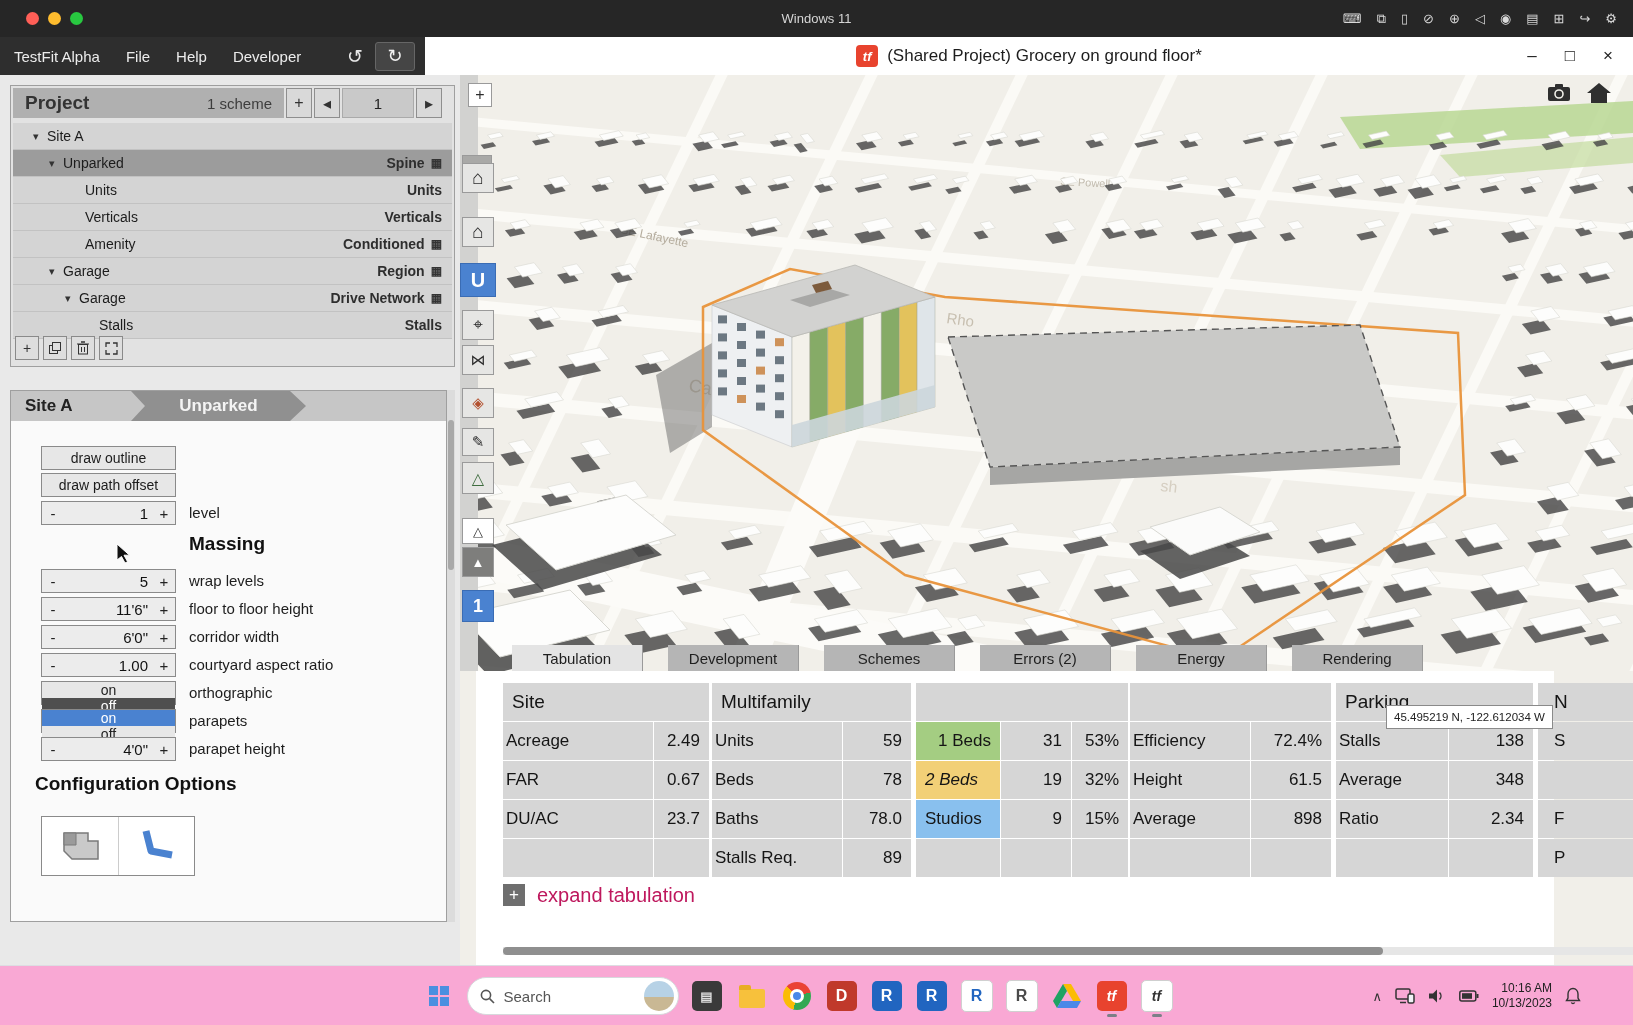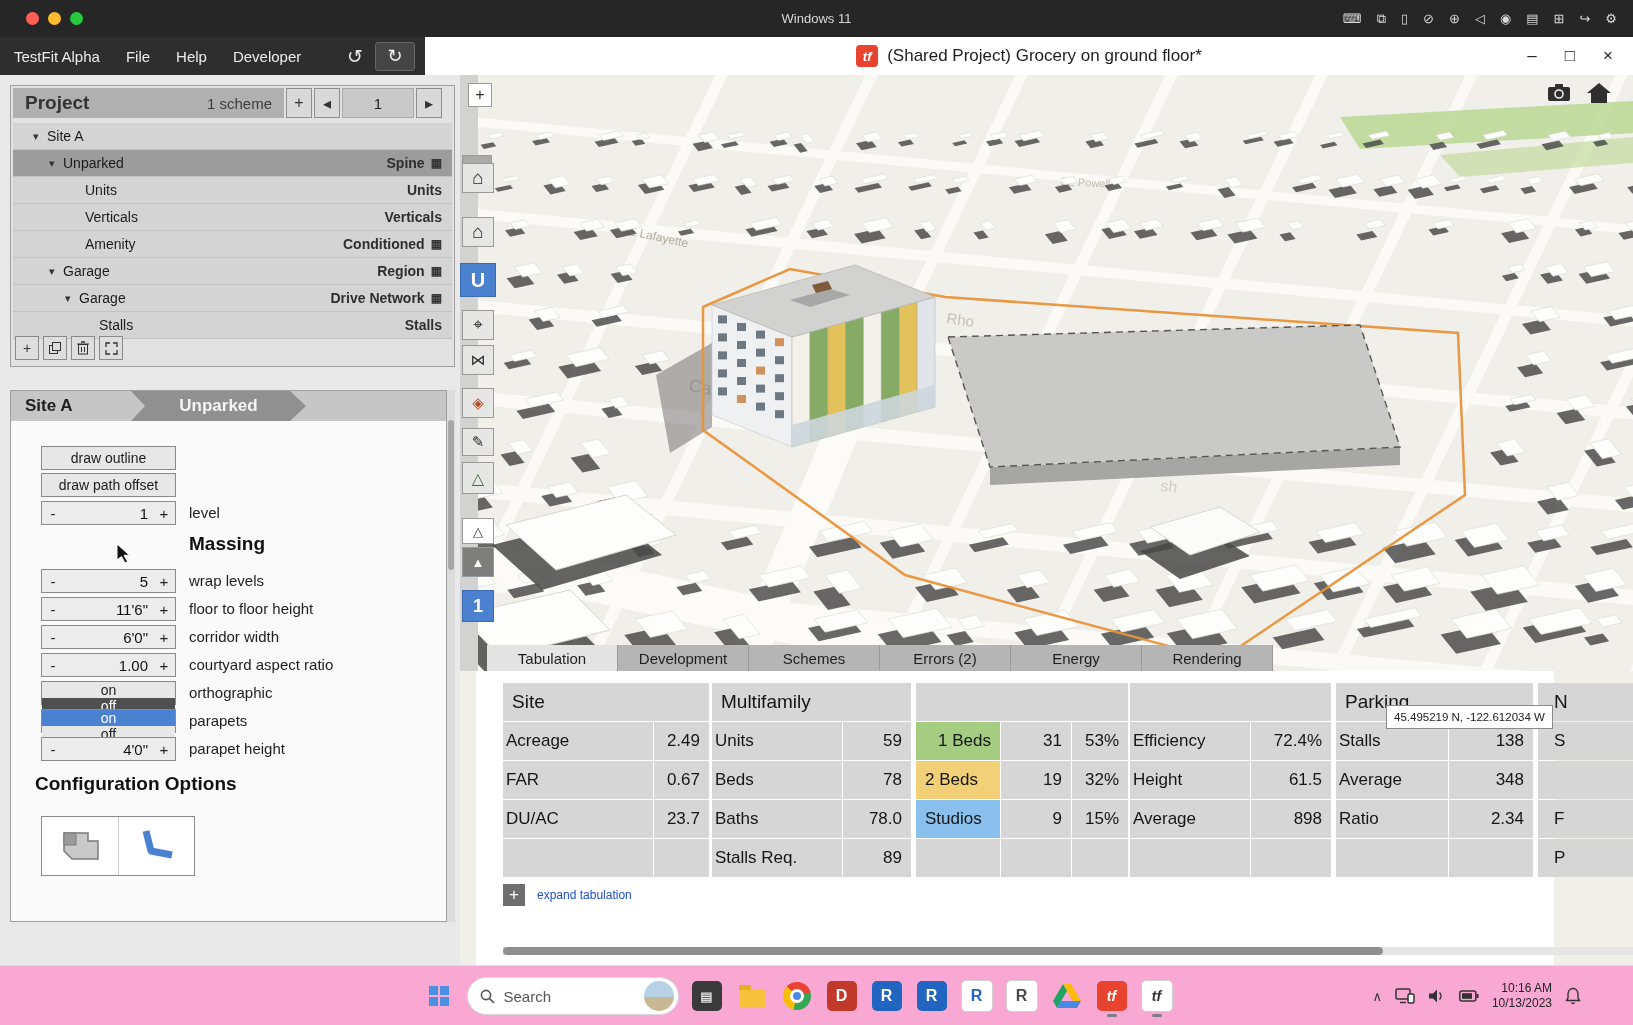--- a/index.html
+++ b/index.html
@@ -67,41 +67,41 @@
 
   
   .viewport{position:absolute;left:460px;top:75px;width:1173px;height:890px;background:#f1efe9;overflow:hidden;}
   .vp-gutter{position:absolute;left:0;top:0;width:18px;height:596px;background:#d2d2d0;}
   .vpbtn{position:absolute;box-sizing:border-box;border:1px solid #9a9a9a;background:#e6e6e4;display:flex;align-items:center;justify-content:center;color:#2c2c2c;cursor:pointer;font-family:"Liberation Sans",sans-serif;}
   .vpbtn.blue{background:#4a82d0;color:#fff;border-color:#3a6cb4;}
   .vpbtn.gray{background:#a9a9a7;}
   .vpbtn.darkbtn{background:#7e7e7c;color:#fff;}
   .vp-topicons{position:absolute;right:22px;top:8px;display:flex;gap:16px;align-items:center;}
   .tabs{position:absolute;left:27px;top:570px;display:flex;height:26px;}
-  .tab{width:130px;display:flex;align-items:center;justify-content:center;font-size:15px;color:#1f1f1f;background:#b5b5b5;border-right:1px solid #9a9a9a;cursor:pointer;}
+  .tab{width:130px;display:flex;align-items:center;justify-content:center;font-size:15px;color:#1f1f1f;background:#b5b5b5;border-right:1px solid #9a9a9a;cursor:pointer;margin-left:25px;}
   .tab.active{background:#e4e4e4;}
   .bottompanel{position:absolute;left:16px;top:596px;width:1078px;height:294px;background:#ffffff;}
   .tgroup{position:absolute;top:12px;display:grid;grid-auto-rows:38px;gap:1px;}
   .cell{background:#d6d6d6;display:flex;align-items:center;font-size:17px;color:#151515;overflow:hidden;white-space:nowrap;}
   .cell.lab{padding-left:3px;}
   .cell.val{justify-content:flex-end;padding-right:9px;}
   .cell.hdr{grid-column:1/-1;font-size:19px;padding-left:9px;}
   .cell.mixg{background:#a4cd82;padding-left:22px;}
-  .cell.mixy{background:#f2d077;padding-left:9px;}
+  .cell.mixy{background:#f2d077;padding-left:9px;font-style:italic;}
   .cell.mixb{background:#89c0ee;padding-left:9px;}
   #tg1{left:27px;grid-template-columns:150px 55px;}
   #tg2{left:236px;grid-template-columns:130px 68px;}
   #tg3{left:440px;grid-template-columns:84px 70px:56px;grid-template-columns:84px 70px 56px;}
   #tg4{left:654px;grid-template-columns:120px 80px;}
   #tg5{left:860px;grid-template-columns:112px 84px;}
   #tg6{left:1062px;grid-template-columns:111px;}
   #tg6 .cell{padding-left:16px;}
   .expandrow{position:absolute;left:27px;top:210px;height:28px;display:flex;align-items:center;cursor:pointer;}
   .plusbox{width:22px;height:22px;background:#6e6e6e;color:#fff;font-size:17px;display:flex;align-items:center;justify-content:center;}
-  .expandlabel{margin-left:12px;font-size:12px;color:#1d4ed8;}
+  .expandlabel{margin-left:12px;font-size:20px;color:#be185d;}
   .htrack{position:absolute;left:27px;top:276px;width:1140px;height:8px;background:#e6e6e6;}
   .hthumb{position:absolute;left:0;top:0;width:880px;height:8px;background:#8f8f8f;border-radius:4px;cursor:pointer;}
   .tooltip{position:absolute;left:926px;top:630px;background:#fff;border:1px solid #8a8a8a;font-size:11.5px;color:#222;padding:5px 7px;white-space:nowrap;z-index:40;}
 
   
   .taskbar{position:absolute;left:0;top:965px;width:1633px;height:60px;background:#f9a8d4;border-top:1px solid #dddde2;padding-left:26px;}
   .tb-center{position:absolute;left:calc(50% - 32px);top:0;height:60px;transform:translateX(-50%);display:flex;align-items:center;gap:11px;}
   .tb-icon{width:34px;height:34px;border-radius:5px;display:flex;align-items:center;justify-content:center;cursor:pointer;position:relative;}
   .runbar{position:absolute;bottom:-4px;left:50%;transform:translateX(-50%);width:10px;height:3px;border-radius:2px;background:#7b7f87;}
   .startlogo{display:grid;grid-template-columns:9px 9px;grid-template-rows:9px 9px;gap:2px;}

